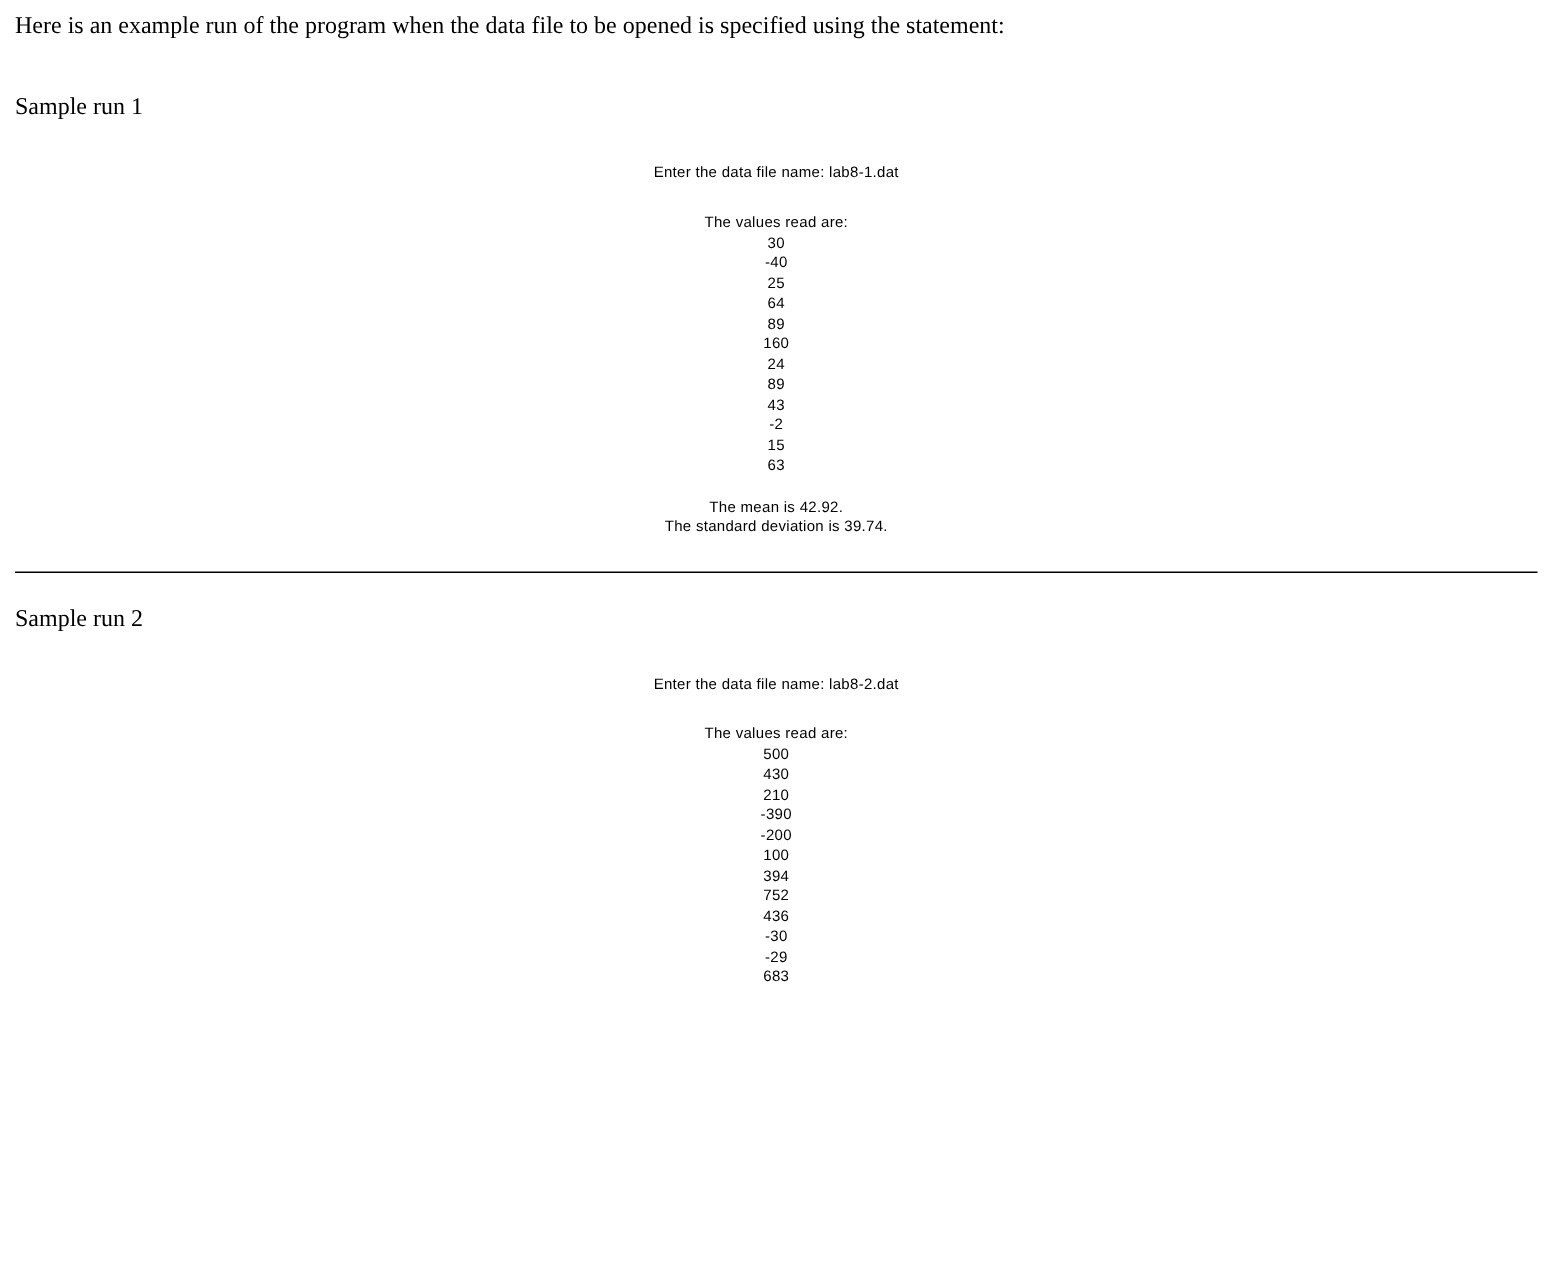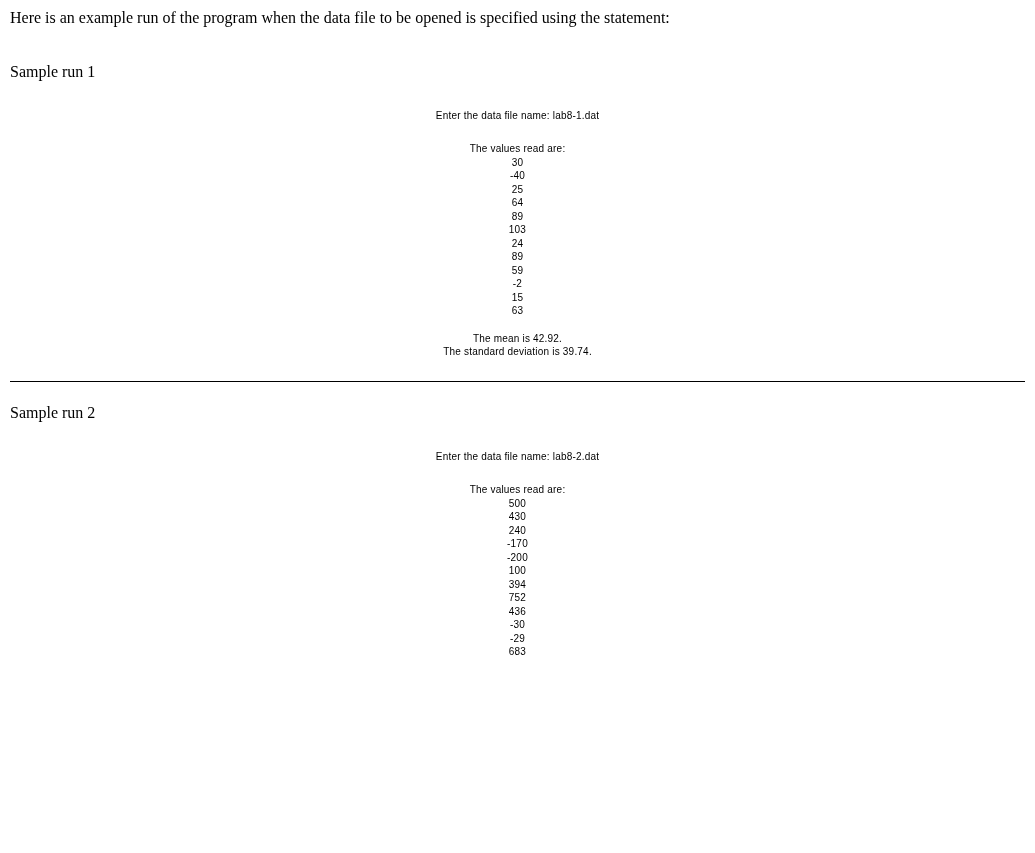--- a/index.html
+++ b/index.html
@@ -45,42 +45,42 @@
 <div class="run-heading">Sample run 1</div>
 
 <div class="mono block">Enter the data file name: lab8-1.dat</div>
 <div class="mono" style="height:14px;"></div>
 <div class="mono">The values read are:</div>
 <div class="mono">30</div>
 <div class="mono">-40</div>
 <div class="mono">25</div>
 <div class="mono">64</div>
 <div class="mono">89</div>
-<div class="mono">103</div>
+<div class="mono">160</div>
 <div class="mono">24</div>
 <div class="mono">89</div>
-<div class="mono">59</div>
+<div class="mono">43</div>
 <div class="mono">-2</div>
 <div class="mono">15</div>
 <div class="mono">63</div>
 <div class="mono" style="height:14px;"></div>
 <div class="mono">The mean is 42.92.</div>
 <div class="mono">The standard deviation is 39.74.</div>
 
 <hr class="sep">
 
 <div class="run-heading">Sample run 2</div>
 
 <div class="mono block">Enter the data file name: lab8-2.dat</div>
 <div class="mono" style="height:14px;"></div>
 <div class="mono">The values read are:</div>
 <div class="mono">500</div>
 <div class="mono">430</div>
-<div class="mono">240</div>
-<div class="mono">-170</div>
+<div class="mono">210</div>
+<div class="mono">-390</div>
 <div class="mono">-200</div>
 <div class="mono">100</div>
 <div class="mono">394</div>
 <div class="mono">752</div>
 <div class="mono">436</div>
 <div class="mono">-30</div>
 <div class="mono">-29</div>
 <div class="mono">683</div>
 
 </body></html>

